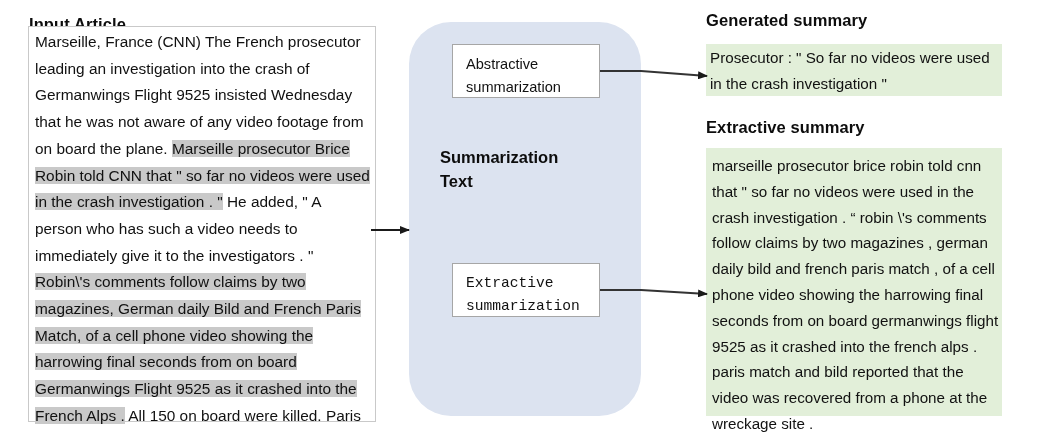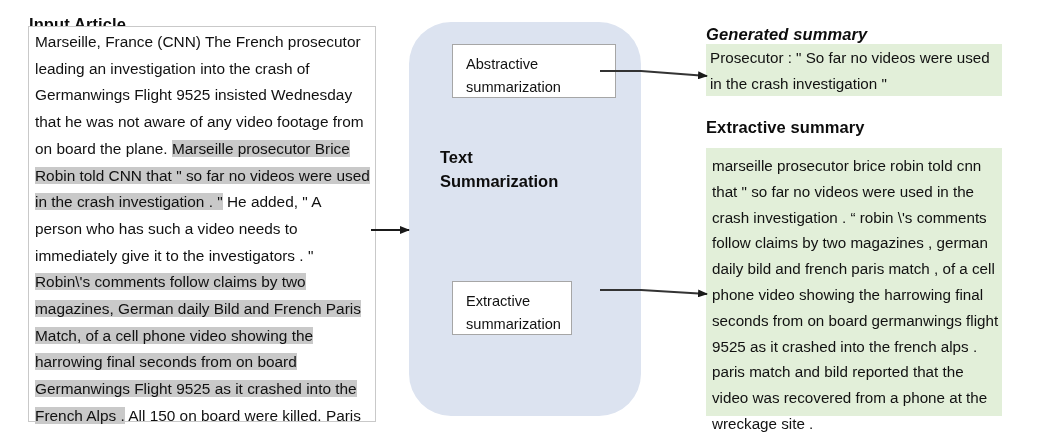--- a/index.html
+++ b/index.html
@@ -70,46 +70,46 @@
     border: 1px solid #a6a6a6;
     box-sizing: border-box;
     font-size: 14.6px;
     line-height: 23px;
     color: #111111;
     padding: 8px 0 0 13px;
   }
   #abstractive-box {
     left: 452px;
     top: 44px;
-    width: 164px;
+    width: 148px;
     height: 54px;
   }
   #extractive-box {
     left: 452px;
-    top: 281px;
-    width: 120px;
+    top: 263px;
+    width: 148px;
     height: 54px;
+    font-family: Liberation Mono, monospace;
   }
   #models-title {
     position: absolute;
     left: 440px;
     top: 146px;
     width: 170px;
     font-size: 16.5px;
     font-weight: bold;
     line-height: 23.5px;
     color: #0d0d0d;
   }
 
   
   #generated-summary-heading {
     position: absolute;
     left: 706px;
-    top: 25px;
-    font-style: italic;
+    top: 11px;
   }
   #generated-summary-box {
     position: absolute;
     left: 706px;
     top: 44px;
     width: 296px;
     height: 52px;
     background: #e2efd9;
   }
   #generated-summary-text {
@@ -162,22 +162,22 @@
 
 <div id="input-article-box">
   <div id="input-article-text"><span>Marseille, France (CNN) The French prosecutor leading an investigation into the crash of Germanwings Flight 9525 insisted Wednesday that he was not aware of any video footage from on board the plane. </span><span class="hl">Marseille prosecutor Brice Robin told CNN that " so far no videos were used in the crash investigation . "</span><span> He added, " A person who has such a video needs to immediately give it to the investigators . " </span><span class="hl">Robin\'s comments follow claims by two magazines, German daily Bild and French Paris Match, of a cell phone video showing the harrowing final seconds from on board Germanwings Flight 9525 as it crashed into the French Alps .</span><span> All 150 on board were killed. Paris Match and Bild reported that the video was recovered from a phone at the wreckage site. …</span></div>
 </div>
 
 <div id="models-container"></div>
 
 <div class="model-box" id="abstractive-box">Abstractive summarization</div>
 
 <div id="models-title">
+    <div>Summarization</div>
     <div>Text</div>
-    <div>Summarization</div>
   </div>
 
 <div class="model-box" id="extractive-box">Extractive summarization</div>
 
 <div class="heading" id="generated-summary-heading">Generated summary</div>
 
 <div id="generated-summary-box">
   <div id="generated-summary-text">Prosecutor : " So far no videos were used in the crash investigation "</div>
 </div>
 

